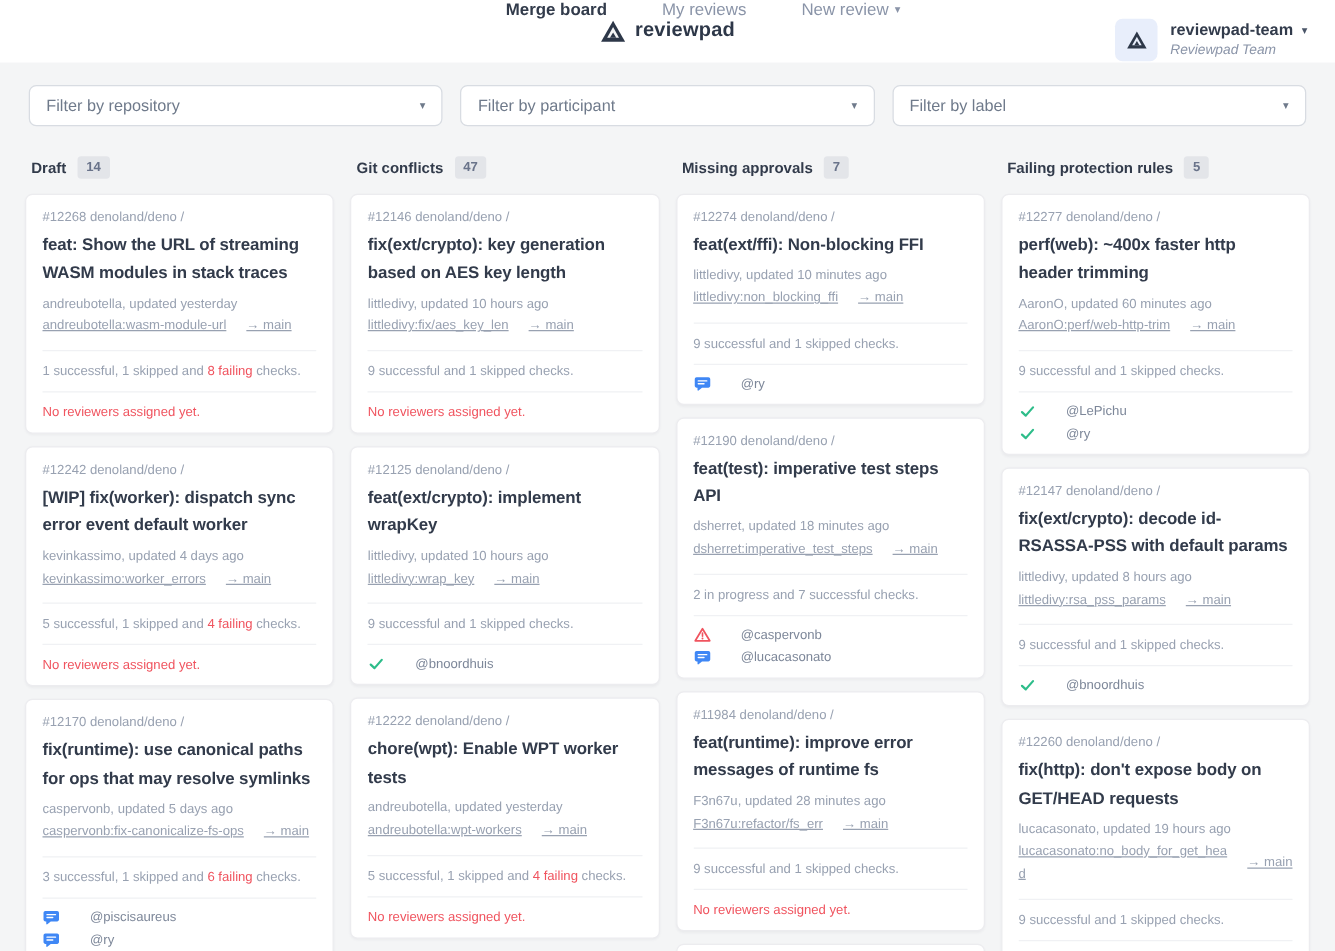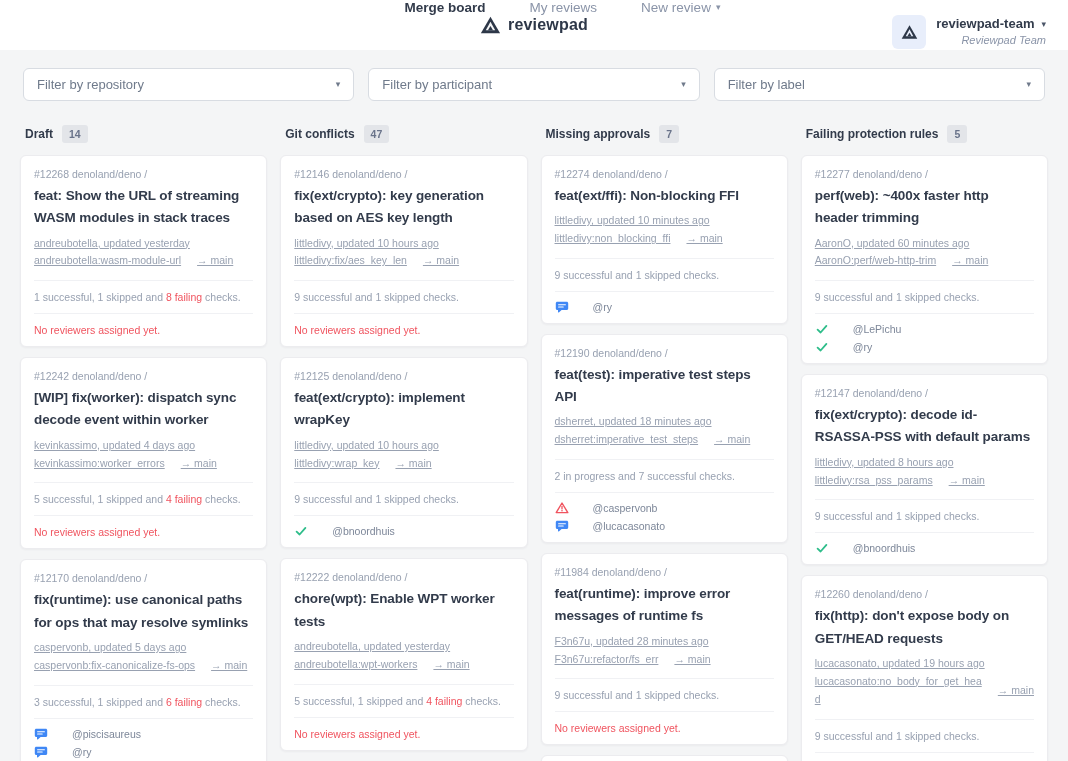--- a/index.html
+++ b/index.html
@@ -7,21 +7,21 @@
     font-family:"Liberation Sans", sans-serif; color:#323b4b; }
 
   
   .topnav { position:relative; height:50px; background:#fff; display:flex; align-items:center;flex-direction:column; }
   .nav-links { display:flex; align-items:center; gap:44px; padding-left:57px; }
   .nav-link { font-size:13.5px; color:#8a94a8; text-decoration:none; cursor:pointer; display:flex; align-items:center; gap:5px; }
   .nav-link.active { color:#323b4b; font-weight:700; }
   .caret { font-size:9px; color:#8a94a8; line-height:1; }
   .logo { position:absolute; left:50%; top:50%; transform:translate(-50%,-50%); display:flex; align-items:center; gap:7px; }
   .logo-text { font-size:16px; font-weight:700; color:#2d3748; letter-spacing:.2px; }
-  .account { margin-left:auto; display:flex; align-items:center; gap:10px; padding-right:22px; cursor:pointer;text-align:right; }
+  .account { margin-left:auto; display:flex; align-items:center; gap:10px; padding-right:22px; cursor:pointer; }
   .avatar { width:34px; height:34px; border-radius:6px; background:#e8eefb; display:flex; align-items:center; justify-content:center; }
   .acct-text { display:flex; flex-direction:column; line-height:1.3; }
   .acct-name-row { display:flex; align-items:center; gap:7px; }
   .acct-name { font-size:13px; font-weight:700; color:#323b4b; }
   .acct-caret { font-size:9px; color:#4a5568; }
   .acct-team { font-size:11px; color:#8a94a8;font-style:italic; }
 
   
   .filters { display:flex; gap:14px; padding:18px 23px 14px 23px; }
   .filter { flex:1; height:33px; background:#fff; border:1px solid #d8dce2; border-radius:6px;
@@ -35,21 +35,21 @@
   .col-head { display:flex; align-items:center; gap:9px; margin:6px 0 12px 5px; }
   .col-title { font-size:12px; font-weight:700; color:#323b4b; }
   .col-count { font-size:10.5px; font-weight:600; color:#69738a; background:#e3e5e9; border-radius:3px; padding:3px 7px; }
   .cards { display:flex; flex-direction:column; gap:10px; }
 
   .card { background:#fff; border:1px solid #ececef; border-radius:6px;
     box-shadow:0 1px 2px rgba(50,59,75,.05); padding:12px 13px 0 13px; cursor:pointer; }
   .card > :last-child { margin-bottom:0; }
   .pr-id { font-size:10.5px; color:#98a1b1; margin-bottom:5px; }
   .pr-title { font-size:13.5px; font-weight:700; color:#323b4b; line-height:1.65; margin-bottom:5px; letter-spacing:-.1px; }
-  .pr-author { font-size:10.5px; color:#98a1b1; line-height:1.7;text-decoration:underline; }
+  .pr-author { font-size:10.5px; color:#98a1b1; line-height:1.7; }
   .pr-branch { display:flex; align-items:center; gap:16px; font-size:10.5px; color:#98a1b1; line-height:1.7; padding-bottom:10px;text-decoration:underline; }
   .branch-name { word-break:break-all; }
   .branch-target { white-space:nowrap; }
   .pr-checks { border-top:1px solid #f0f1f4; padding:10px 0; font-size:10.5px; color:#98a1b1; }
   .pr-checks .red { color:#f0545f; }
   .pr-reviewers { border-top:1px solid #f0f1f4; padding:8px 0 9px 0; display:flex; flex-direction:column; gap:4px; }
   .reviewer { display:flex; align-items:center; gap:24px; font-size:10.5px; color:#7d8799; }
   .reviewer .ric { width:14px; height:14px; display:inline-flex; }
   .pr-noreviewers { border-top:1px solid #f0f1f4; padding:10px 0; font-size:10.5px; color:#f0545f; }
 </style>
@@ -123,21 +123,21 @@
       <span class="branch-name">andreubotella:wasm-module-url</span>
       <span class="branch-target">→ main</span>
     </div>
     <div class="pr-checks"><span>1 successful, 1 skipped and </span><span class="red">8 failing</span><span> checks.</span></div>
 
     <div class="pr-noreviewers">No reviewers assigned yet.</div>
   </article>
 
   <article class="card">
     <div class="pr-id">#12242 denoland/deno /</div>
-    <h3 class="pr-title">[WIP] fix(worker): dispatch sync decode event within worker</h3>
+    <h3 class="pr-title">[WIP] fix(worker): dispatch sync error event default worker</h3>
     <div class="pr-author">kevinkassimo, updated 4 days ago</div>
     <div class="pr-branch">
       <span class="branch-name">kevinkassimo:worker_errors</span>
       <span class="branch-target">→ main</span>
     </div>
     <div class="pr-checks"><span>5 successful, 1 skipped and </span><span class="red">4 failing</span><span> checks.</span></div>
 
     <div class="pr-noreviewers">No reviewers assigned yet.</div>
   </article>
 

